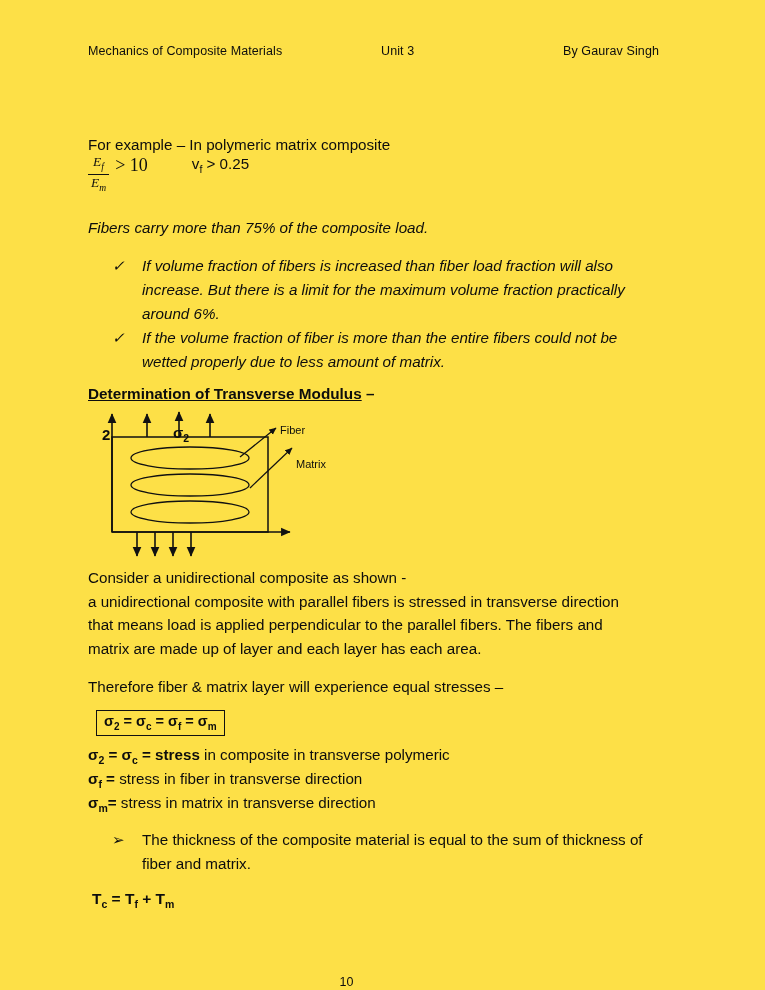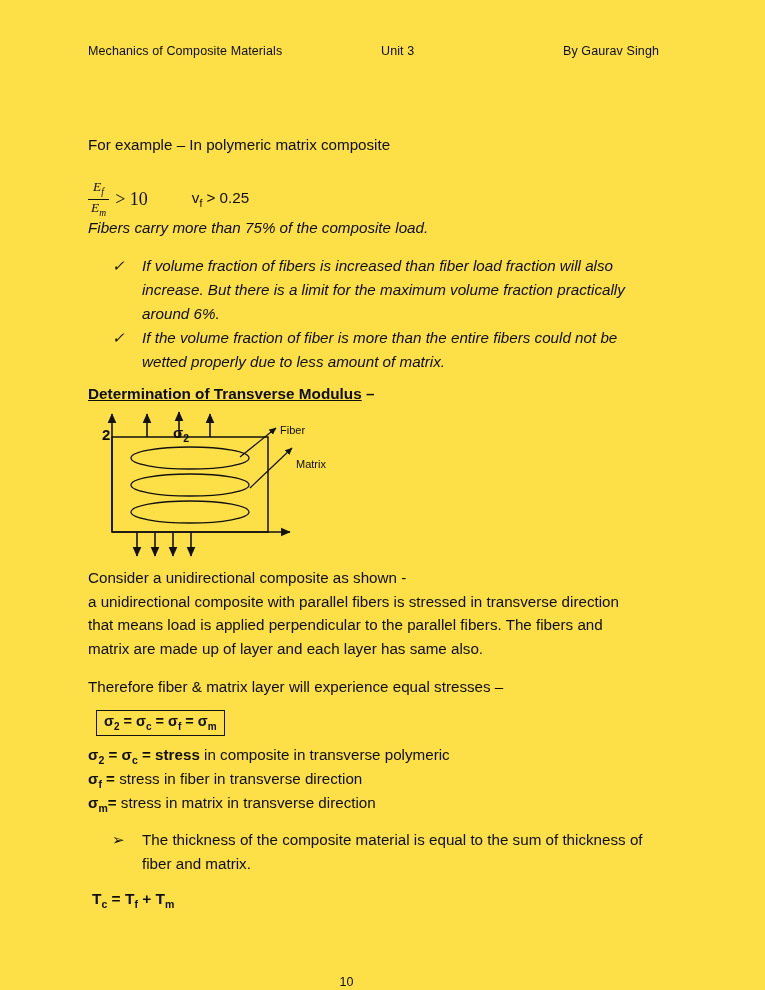--- a/index.html
+++ b/index.html
@@ -38,23 +38,23 @@
     font-size: 15.2px;
     line-height: 24px;
     white-space: nowrap;
   }
   .italic { font-style: italic; }
 
   
   .eq-row {
     position: absolute;
     left: 88px;
-    top: 180px;
+    top: 155px;
     display: flex;
-    align-items: center;
+    align-items: flex-start;
     font-size: 16px;
   }
   .frac {
     display: inline-flex;
     flex-direction: column;
     align-items: center;
     font-style: italic;
     font-family: "Liberation Serif", serif;
     font-size: 13.5px;
     line-height: 1.05;
@@ -250,21 +250,21 @@
     <span class="dlabel-sigma" style="left:83px; top:14px;"><span>σ</span><sub>2</sub></span>
 
     <span class="dlabel" style="left:190px; top:14px;">Fiber</span>
 
     <span class="dlabel" style="left:206px; top:48px;">Matrix</span>
   </div>
 
   <div class="ptext" style="left:88px; top:566px;">Consider a unidirectional composite as shown -</div>
   <div class="ptext" style="left:88px; top:590px;">a unidirectional composite with parallel fibers is stressed in transverse direction</div>
   <div class="ptext" style="left:88px; top:613px;">that means load is applied perpendicular to the parallel fibers. The fibers and</div>
-  <div class="ptext" style="left:88px; top:637px;">matrix are made up of layer and each layer has same also.</div>
+  <div class="ptext" style="left:88px; top:637px;">matrix are made up of layer and each layer has each area.</div>
 
   <div class="ptext" style="left:88px; top:675px;">Therefore fiber &amp; matrix layer will experience equal stresses –</div>
 
   <div class="eq-box">
     <span><span>σ</span><sub>2</sub></span>
     <span> = </span>
     <span><span>σ</span><sub>c</sub></span>
     <span> = </span>
     <span><span>σ</span><sub>f</sub></span>
     <span> = </span>

